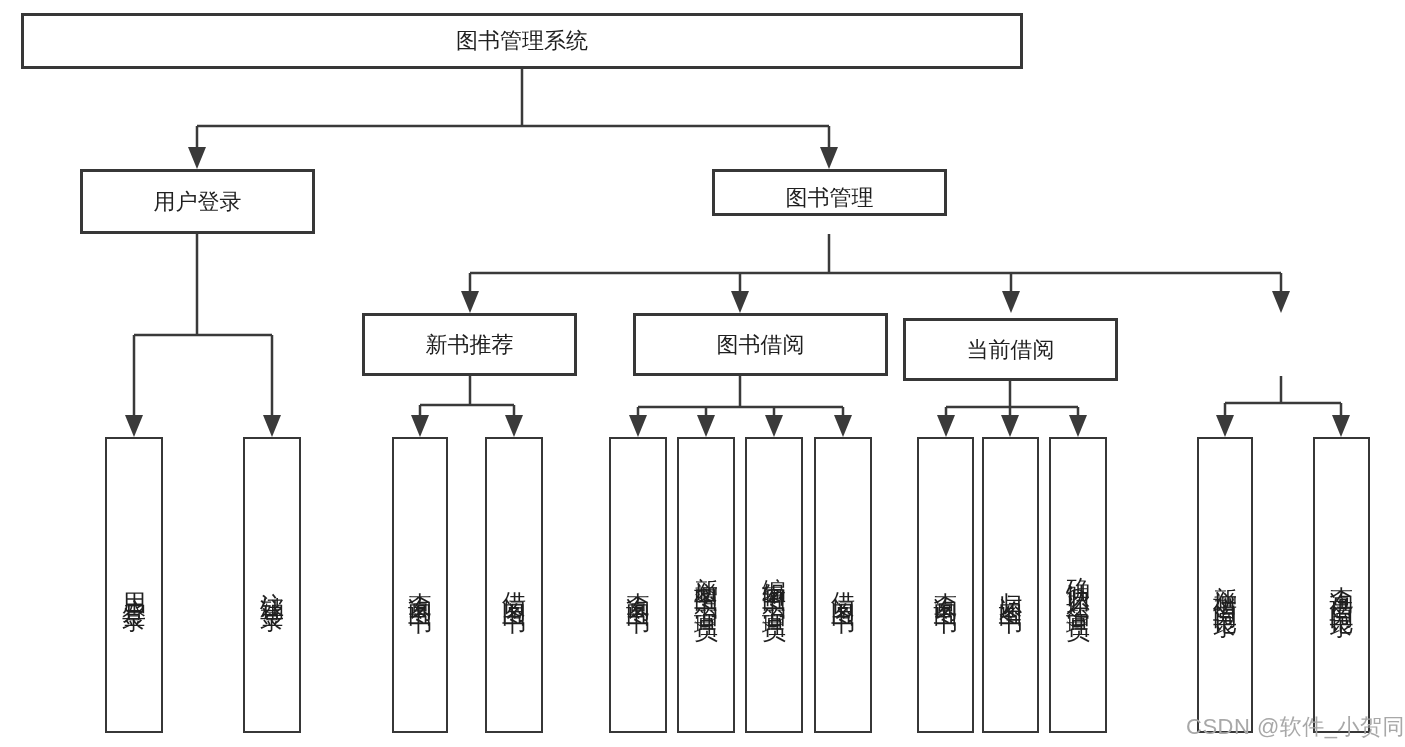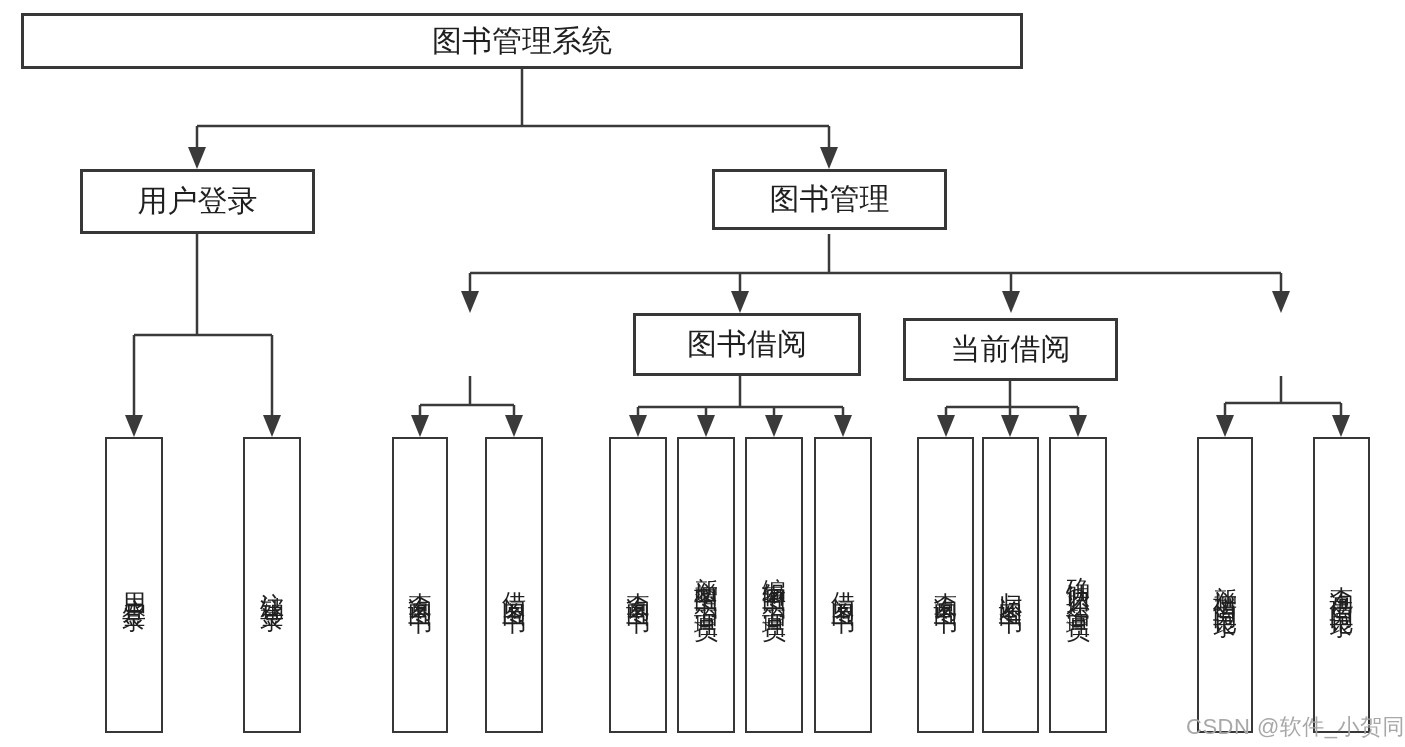--- a/index.html
+++ b/index.html
@@ -27,21 +27,21 @@
   }
   svg.connectors polygon { fill: #3a3a3a; }
 
   .node {
     position: absolute;
     background: #ffffff;
     border: 3px solid #373737;
     display: flex;
     align-items: center;
     justify-content: center;
-    font-size: 30px;
+    font-size: 22px;
     color: #1f1f1f;
     white-space: nowrap;
   }
 
   .leaf {
     position: absolute;
     background: #ffffff;
     border: 2.5px solid #373737;
     display: flex;
     align-items: center;
@@ -102,25 +102,28 @@
     <polygon points="1332,415 1350,415 1341,437"></polygon>
   </svg>
 
   <div class="node" style="left:21px; top:13px; width:1002px; height:56px;">
     <span>图书管理系统</span>
   </div>
 
   <div class="node" style="left:80px; top:169px; width:235px; height:65px;">
     <span>用户登录</span>
   </div>
-  <div class="node" style="left:712px; top:169px; width:235px; height:61px;">
+  <div class="node" style="left:712px; top:169px; width:235px; height:47px;align-items:flex-end;">
     <span>图书管理</span>
   </div>
 
-  <div class="node" style="left:633px; top:313px; width:228px; height:63px;">
+  <div class="node" style="left:362px; top:313px; width:215px; height:63px;">
+    <span>新书推荐</span>
+  </div>
+  <div class="node" style="left:633px; top:313px; width:255px; height:63px;">
     <span>图书借阅</span>
   </div>
   <div class="node" style="left:903px; top:318px; width:215px; height:63px;">
     <span>当前借阅</span>
   </div>
 
   <div class="leaf" style="left:105px; top:437px; width:58px; height:296px;">
     <span>用户登录</span>
   </div>
   <div class="leaf" style="left:243px; top:437px; width:58px; height:296px;">

